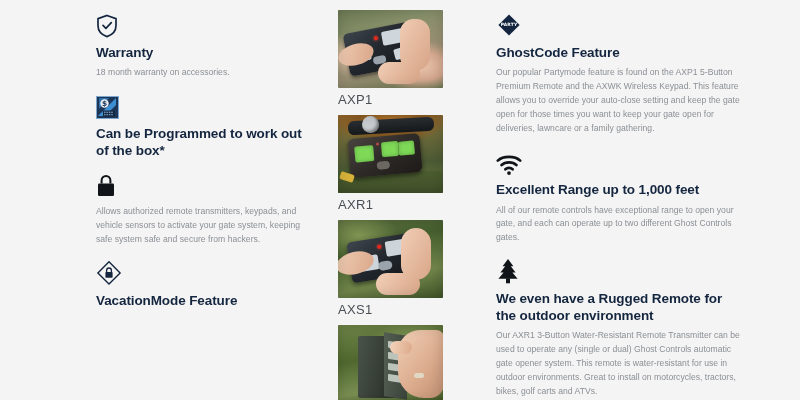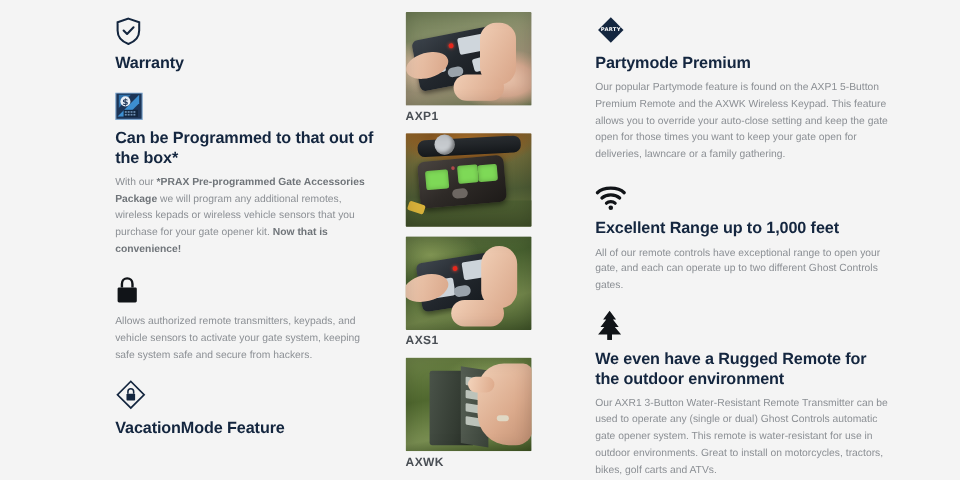--- a/index.html
+++ b/index.html
@@ -50,23 +50,23 @@
 
   
   .shot { margin-bottom: 8px; }
   .shot-img {
     width: 105px; height: 78px;
     border-radius: 1px;
     position: relative;
     overflow: hidden;
   }
   .shot-cap {
-    font-size: 10px;
+    font-size: 13px;
     color: #4a4f55;
-    font-weight: bold;
+    font-weight: normal;
     letter-spacing: 0.35px;
     margin-top: 4px;
   }
 
   
   .ph-axp1 {
     background:
       radial-gradient(ellipse 60% 45% at 78% 72%, #e8c3ac 0%, #d5a88f 40%, rgba(180,140,115,0) 72%),
       radial-gradient(ellipse 45% 40% at 12% 58%, #e7c2a8 0%, rgba(200,160,130,0) 70%),
       linear-gradient(160deg, #6f7d55 0%, #87906a 30%, #9a8f74 60%, #6c7a52 100%);
@@ -159,20 +159,21 @@
   <div class="col-left">
 
     <div class="feature">
       <div class="f-icon">
         <svg width="22" height="24" viewBox="0 0 22 24">
           <path d="M11 1.5 L20 4.6 V11.5 C20 17.4 15.8 21 11 22.6 C6.2 21 2 17.4 2 11.5 V4.6 Z" fill="none" stroke="#14263f" stroke-width="1.7"></path>
           <path d="M7 11.4 L9.9 14.3 L15.3 8.7" fill="none" stroke="#14263f" stroke-width="1.7" stroke-linecap="round" stroke-linejoin="round"></path>
         </svg>
       </div>
       <div class="f-title">Warranty</div>
+      <div class="f-body">18 month warranty on accessories.</div>
     </div>
 
     <div class="feature">
       <div class="f-icon">
         <svg width="23" height="23" viewBox="0 0 23 23">
           <rect x="0.5" y="0.5" width="22" height="22" fill="#1d3557" stroke="#7da7cf" stroke-width="1"></rect>
           <path d="M2 20 L20 2 L20 9 L9 20 Z" fill="#3d8fd1"></path>
           <path d="M3 2 L13 2 L3 13 Z" fill="#2f6fa8"></path>
           <circle cx="8.5" cy="7.5" r="4.2" fill="#e8eef5"></circle>
           <text x="8.5" y="10.4" font-family="DejaVu Sans, sans-serif" font-size="7.4" font-weight="bold" fill="#1d3557" text-anchor="middle">$</text>
@@ -180,22 +181,21 @@
           <rect x="8" y="15.6" width="1.6" height="1.4" fill="#6f90b4"></rect>
           <rect x="10.4" y="15.6" width="1.6" height="1.4" fill="#6f90b4"></rect>
           <rect x="12.8" y="15.6" width="1.6" height="1.4" fill="#6f90b4"></rect>
           <rect x="15.2" y="15.6" width="1.6" height="1.4" fill="#6f90b4"></rect>
           <rect x="8" y="17.9" width="1.6" height="1.4" fill="#6f90b4"></rect>
           <rect x="10.4" y="17.9" width="1.6" height="1.4" fill="#6f90b4"></rect>
           <rect x="12.8" y="17.9" width="1.6" height="1.4" fill="#6f90b4"></rect>
           <rect x="15.2" y="17.9" width="1.6" height="1.4" fill="#6f90b4"></rect>
         </svg>
       </div>
-      <div class="f-title">Can be Programmed to that out of the box*</div>
-      <div class="f-body"><span>With our </span><b>*PRAX Pre-programmed Gate Accessories Package</b><span> we will program any additional remotes, wireless kepads or wireless vehicle sensors that you purchase for your gate opener kit. </span><b>Now that is convenience!</b></div>
+      <div class="f-title">Can be Programmed to work out of the box*</div>
     </div>
 
     <div class="feature">
       <div class="f-icon">
         <svg width="20" height="24" viewBox="0 0 20 24">
           <path d="M5.6 9.5 V6.6 C5.6 3.9 7.6 2 10 2 C12.4 2 14.4 3.9 14.4 6.6 V9.5" fill="none" stroke="#111418" stroke-width="2"></path>
           <rect x="2" y="9.5" width="16" height="12.5" rx="1.2" fill="#111418"></rect>
         </svg>
       </div>
       <div class="f-body">Allows authorized remote transmitters, keypads, and vehicle sensors to activate your gate system, keeping safe system safe and secure from hackers.</div>
@@ -241,20 +241,21 @@
         <div class="dev">
           <div class="gb g1"></div>
             <div class="gb g2"></div>
             <div class="gb g3"></div>
           <div class="led2"></div>
             <div class="rnd"></div>
         </div>
         <div class="yel"></div>
         <div class="photo-shade"></div>
       </div>
+      <div class="shot-cap">AXR1</div>
     </div>
 
     <div class="shot">
       <div class="shot-img ph-axs1">
         <div class="dev">
           <div class="led3"></div>
           <div class="bt c1"></div>
             <div class="bt c2"></div>
             <div class="bt c3"></div>
         </div>
@@ -286,21 +287,21 @@
 
   <div class="col-right">
 
     <div class="feature">
       <div class="f-icon">
         <svg width="26" height="26" viewBox="0 0 26 26">
           <rect x="13" y="2.4" width="15" height="15" transform="rotate(45 13 2.4)" fill="#14263f"></rect>
           <text x="13" y="14.1" font-family="DejaVu Sans, sans-serif" font-size="4.4" font-weight="bold" fill="#ffffff" text-anchor="middle" letter-spacing="0.2">PARTY</text>
         </svg>
       </div>
-      <div class="f-title">Partymode Premium</div>
+      <div class="f-title">GhostCode Feature</div>
       <div class="f-body">Our popular Partymode feature is found on the AXP1 5-Button Premium Remote and the AXWK Wireless Keypad. This feature allows you to override your auto-close setting and keep the gate open for those times you want to keep your gate open for deliveries, lawncare or a family gathering.</div>
     </div>
 
     <div class="feature">
       <div class="f-icon">
         <svg width="26" height="20" viewBox="0 0 26 20">
           <path d="M1.8 5.6 C7.0 0.6 19.0 0.6 24.2 5.6" fill="none" stroke="#111418" stroke-width="2.7" stroke-linecap="round"></path>
           <path d="M5.6 10.0 C9.3 6.5 16.7 6.5 20.4 10.0" fill="none" stroke="#111418" stroke-width="2.7" stroke-linecap="round"></path>
           <path d="M9.4 14.3 C11.3 12.5 14.7 12.5 16.6 14.3" fill="none" stroke="#111418" stroke-width="2.7" stroke-linecap="round"></path>
           <circle cx="13" cy="18.1" r="1.9" fill="#111418"></circle>

